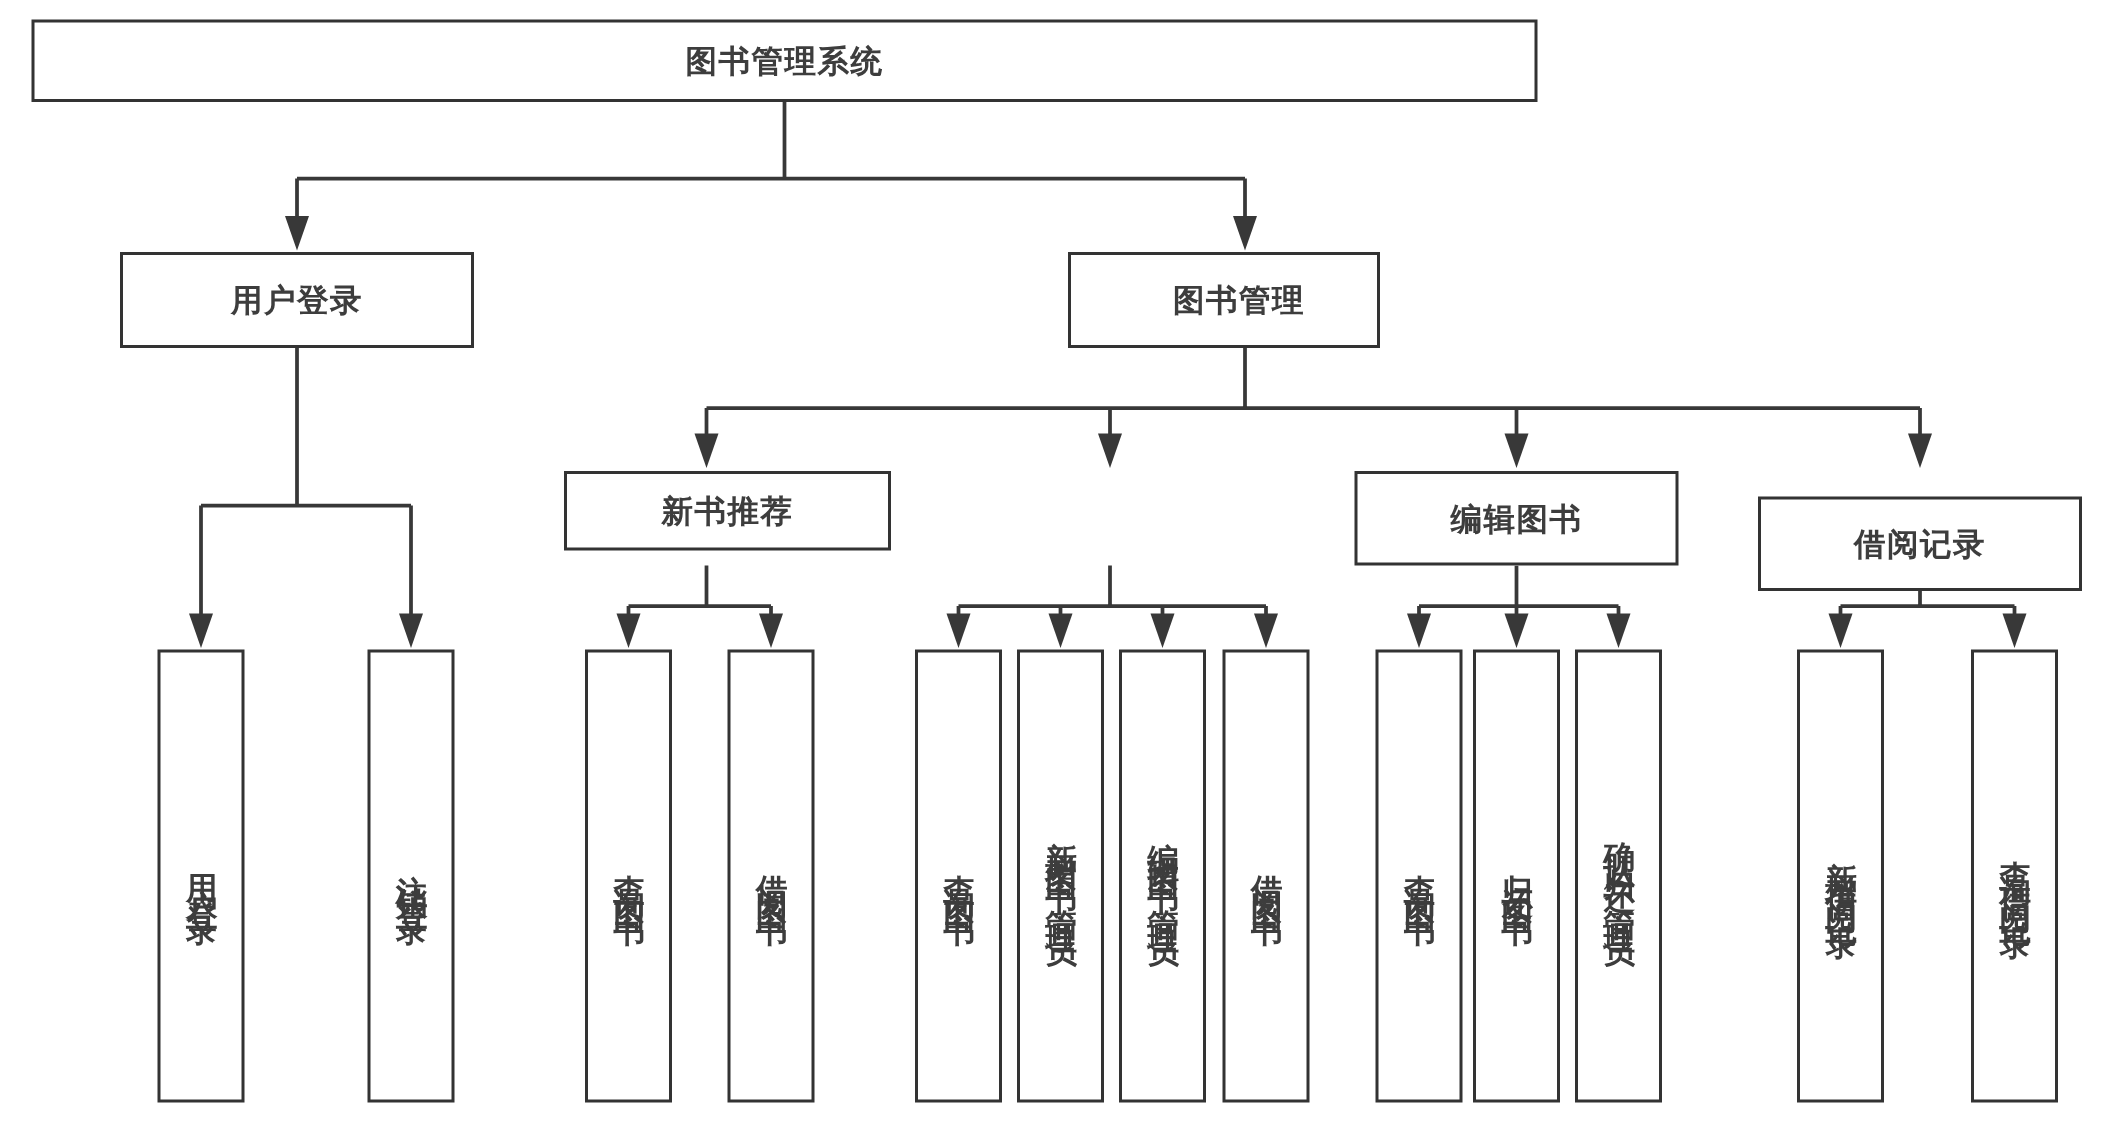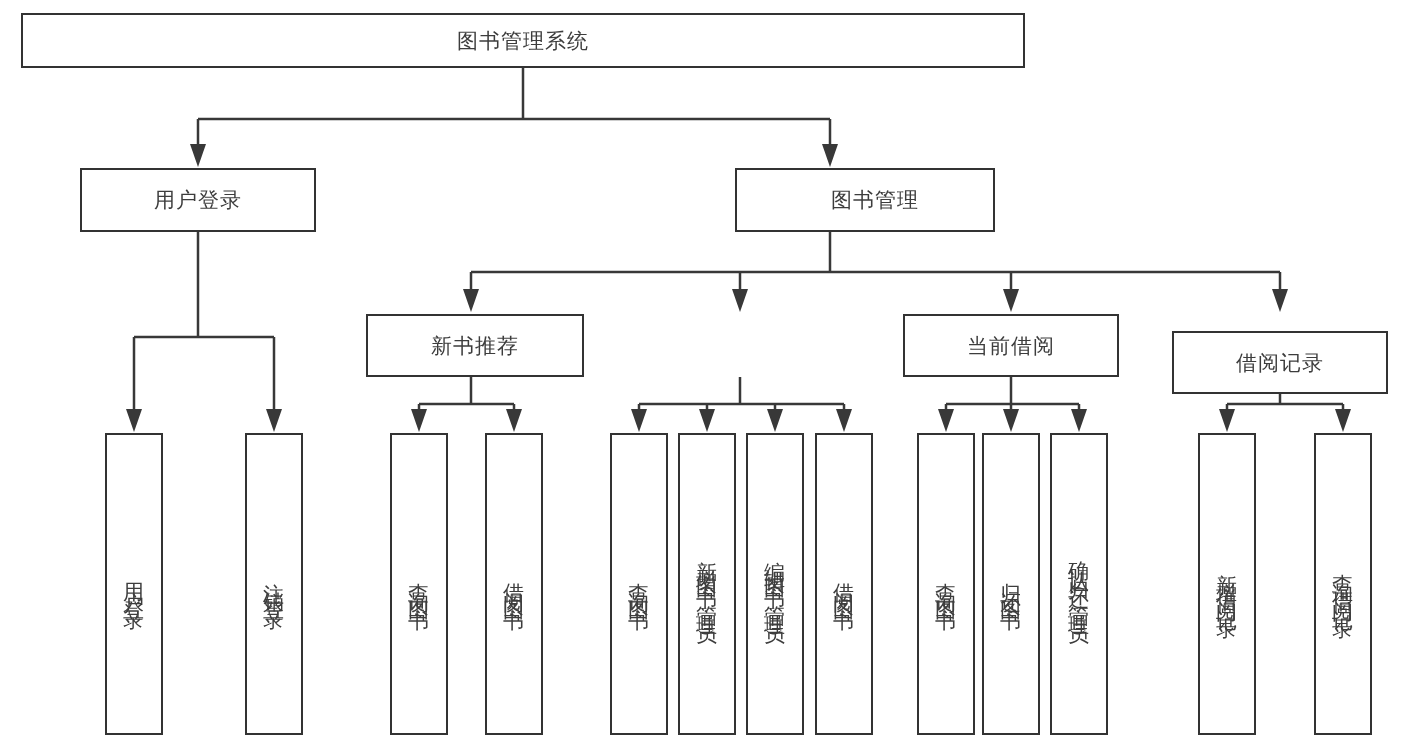--- a/index.html
+++ b/index.html
@@ -10,20 +10,21 @@
     --bg:#ffffff;
   }
   *{box-sizing:border-box;margin:0;padding:0;}
   html,body{background:#fff;}
   body{font-family:"Liberation Sans","DejaVu Sans",sans-serif;}
   .canvas{
     position:relative;
     width:1405px;height:747px;
     background:var(--bg);
     overflow:hidden;
+    font-weight:bold;
   }
   svg.connectors{position:absolute;left:0;top:0;pointer-events:none;}
   .node{
     position:absolute;
     background:#fff;
     border:2.5px solid var(--border);
     display:flex;align-items:center;justify-content:center;
     color:var(--text);
     font-size:21px;
     letter-spacing:1px;
@@ -97,29 +98,29 @@
     <polygon points="1335,409 1351,409 1343,432" stroke="none"></polygon>
   </svg>
 
   <div class="node" style="left:21px;top:13px;width:1004px;height:55px;">
     <span>图书管理系统</span>
   </div>
 
   <div class="node" style="left:80px;top:168px;width:236px;height:64px;">
     <span>用户登录</span>
   </div>
-  <div class="node" style="left:735px;top:168px;width:260px;height:64px;padding-left:20px;">
+  <div class="node" style="left:712px;top:168px;width:208px;height:64px;padding-left:20px;">
     <span>图书管理</span>
   </div>
 
-  <div class="node" style="left:366px;top:314px;width:218px;height:63px;">
+  <div class="node" style="left:376px;top:314px;width:218px;height:53px;">
     <span>新书推荐</span>
   </div>
   <div class="node" style="left:903px;top:314px;width:216px;height:63px;">
-    <span>当前借阅</span>
+    <span>编辑图书</span>
   </div>
   <div class="node" style="left:1172px;top:314px;width:216px;height:63px;margin-top:17px;">
     <span>借阅记录</span>
   </div>
 
   <div class="leaf" style="left:105px;">
     <span class="vtext">用户登录</span>
   </div>
   <div class="leaf" style="left:245px;">
     <span class="vtext">注销登录</span>

